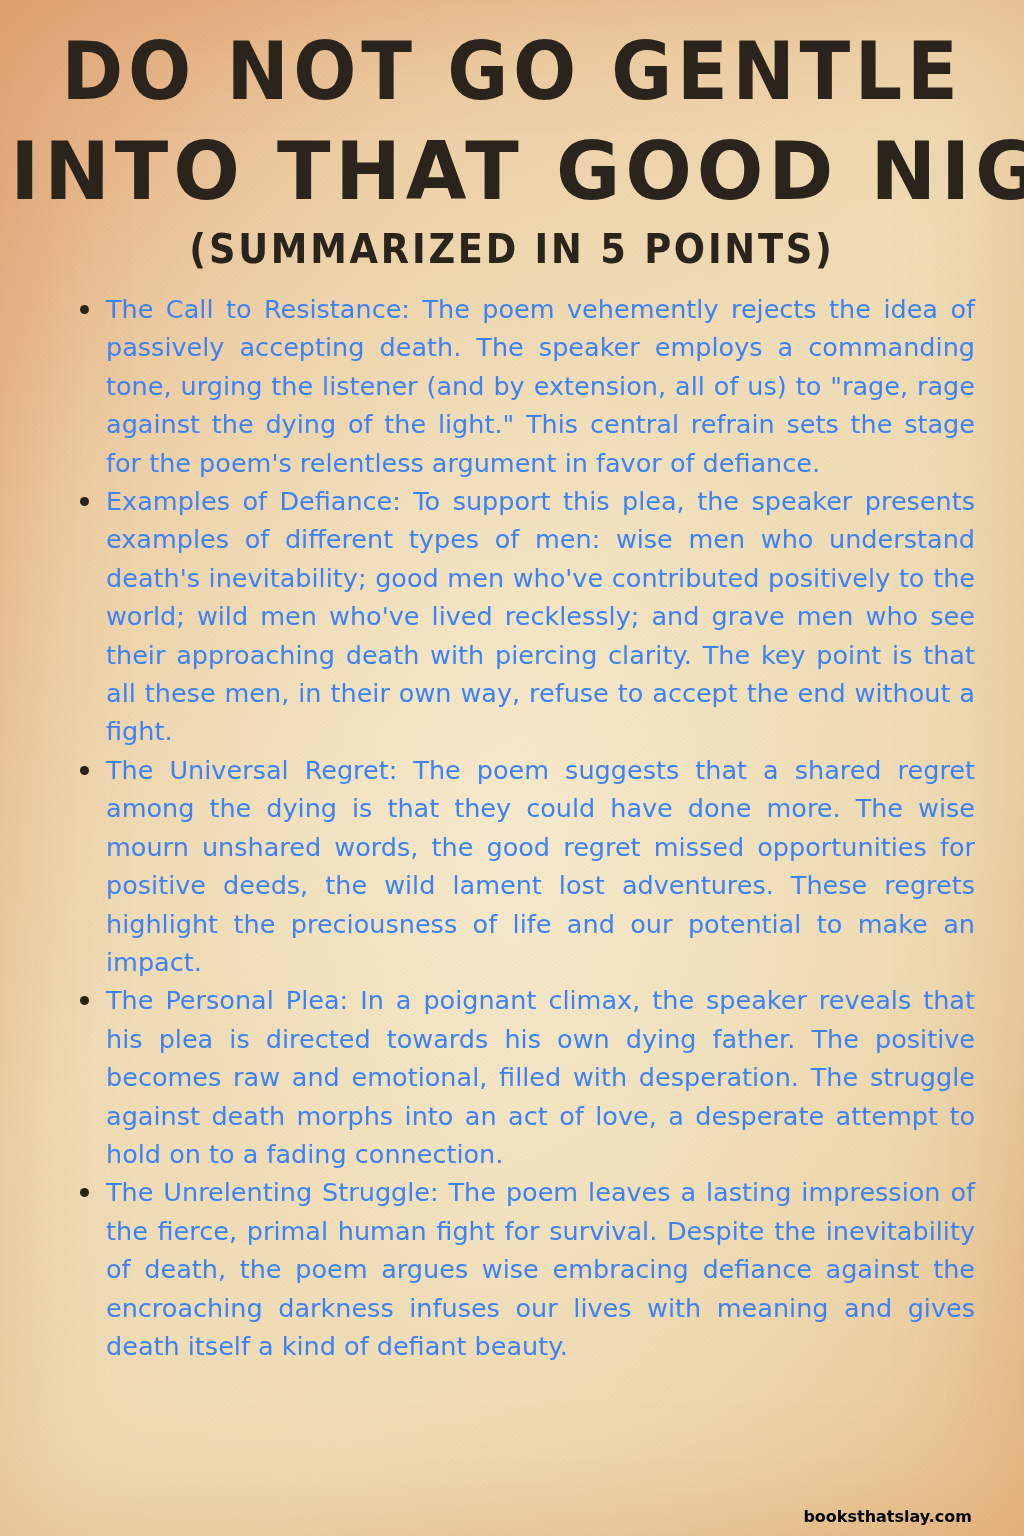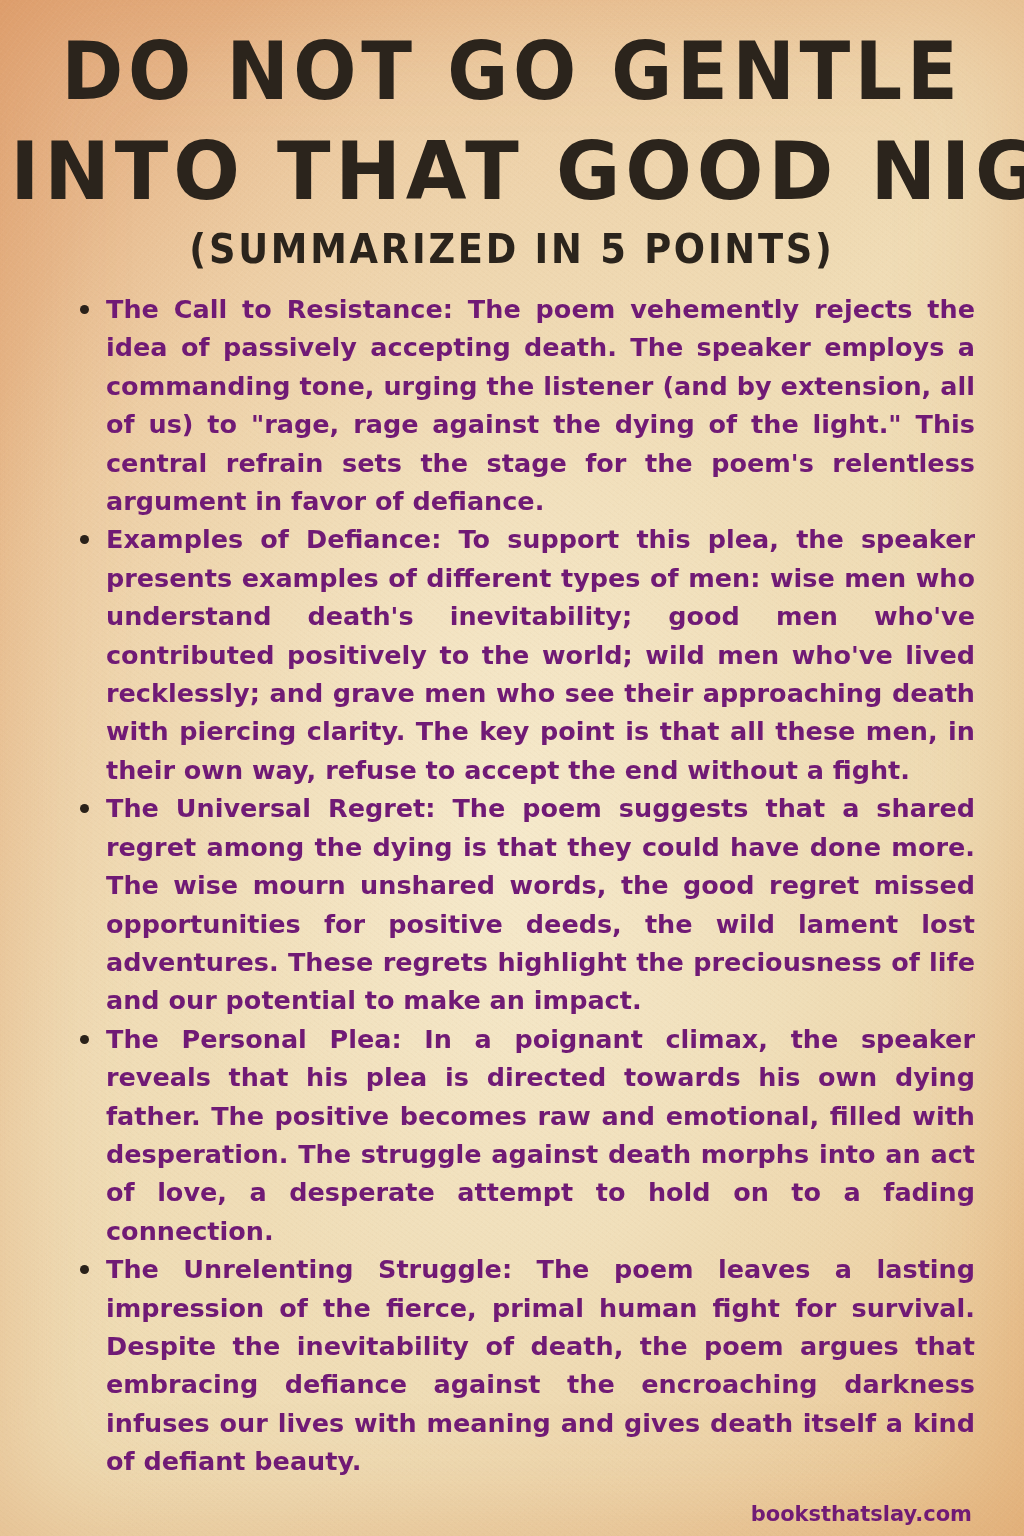--- a/index.html
+++ b/index.html
@@ -71,40 +71,40 @@
       margin: 0;
       padding: 0;
       list-style: none;
     }
     .point {
       position: relative;
       padding-left: 28px;
       font-size: 25.5px;
       line-height: 38.4px;
       text-align: justify;
-      font-weight: bold;
-      color: #701a75;
+      font-weight: normal;
+      color: #3b82f6;
       letter-spacing: 0px;
     }
     .bullet {
       position: absolute;
       left: 2px;
       top: 15px;
       width: 9px;
       height: 9px;
       border-radius: 50%;
       background: #2a2119;
     }
     .footer {
       position: absolute;
       right: 52px;
       bottom: 10px;
-      font-size: 21px;
+      font-size: 16px;
       font-weight: bold;
-      color: #701a75;
+      color: #000000;
     }
   </style>
 </head>
 <body>
 
 <div class="texture"></div>
 <div class="edge-shade"></div>
 
 <h1 class="title title-line-1">DO NOT GO GENTLE</h1>
 <h1 class="title title-line-2">INTO THAT GOOD NIGHT</h1>
@@ -122,17 +122,17 @@
   <li class="point">
     <span class="bullet"></span>
     <span>The Universal Regret: The poem suggests that a shared regret among the dying is that they could have done more. The wise mourn unshared words, the good regret missed opportunities for positive deeds, the wild lament lost adventures. These regrets highlight the preciousness of life and our potential to make an impact.</span>
   </li>
   <li class="point">
     <span class="bullet"></span>
     <span>The Personal Plea: In a poignant climax, the speaker reveals that his plea is directed towards his own dying father. The positive becomes raw and emotional, filled with desperation. The struggle against death morphs into an act of love, a desperate attempt to hold on to a fading connection.</span>
   </li>
   <li class="point">
     <span class="bullet"></span>
-    <span>The Unrelenting Struggle: The poem leaves a lasting impression of the fierce, primal human fight for survival. Despite the inevitability of death, the poem argues that embracing defiance against the encroaching darkness infuses our lives with meaning and gives death itself a kind of defiant beauty.</span>
+    <span>The Unrelenting Struggle: The poem leaves a lasting impression of the fierce, primal human fight for survival. Despite the inevitability of death, the poem argues wise embracing defiance against the encroaching darkness infuses our lives with meaning and gives death itself a kind of defiant beauty.</span>
   </li>
 </ul>
 
 <div class="footer">booksthatslay.com</div>
 
 </body></html>

